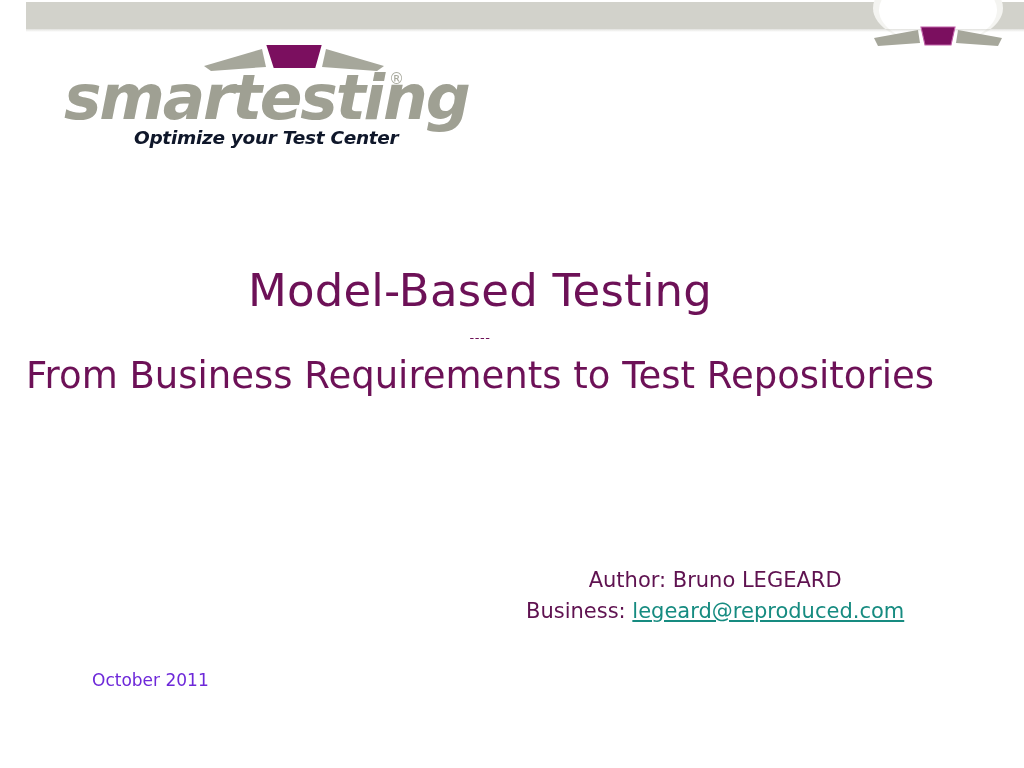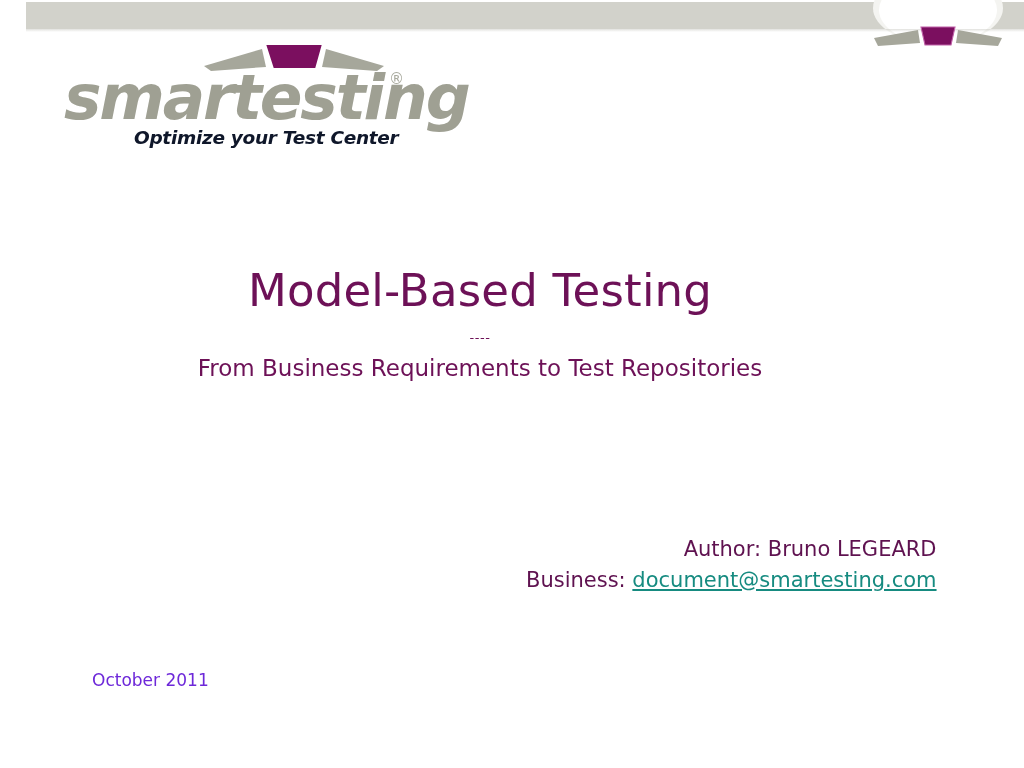--- a/index.html
+++ b/index.html
@@ -142,33 +142,33 @@
   .title-sep {
     font-family: "DejaVu Sans", sans-serif;
     font-size: 13px;
     color: #6d1157;
     line-height: 1.0;
     margin-top: 6px;
     letter-spacing: 0.5px;
   }
   .subtitle {
     font-family: "DejaVu Sans", sans-serif;
-    font-size: 23px;
+    font-size: 37px;
     color: #6d1157;
     line-height: 1.1;
     margin-top: 12px;
     white-space: nowrap;
   }
 
   
   .author-block {
     position: absolute;
     left: 500px;
-    top: 534px;
-    text-align: right;
+    top: 565px;
+    text-align: center;
   }
   .author-line,
   .contact-line {
     font-family: "DejaVu Sans", sans-serif;
     font-size: 21px;
     color: #5f1250;
     line-height: 1.47;
     white-space: nowrap;
   }
   .contact-link {
@@ -235,19 +235,19 @@
   </div>
 
   <div class="title-block">
     <div class="title-line">Model-Based Testing</div>
     <div class="title-sep">----</div>
     <div class="subtitle">From Business Requirements to Test Repositories</div>
   </div>
 
   <div class="author-block">
     <div class="author-line">Author: Bruno LEGEARD</div>
-    <div class="contact-line"><span>Business: </span><a class="contact-link" href="#">document@smartesting.com</a></div>
+    <div class="contact-line"><span>Business: </span><a class="contact-link" href="#">legeard@reproduced.com</a></div>
   </div>
 
   <div class="date-block">October 2011</div>
 
 
 </div>
 
 </body></html>

